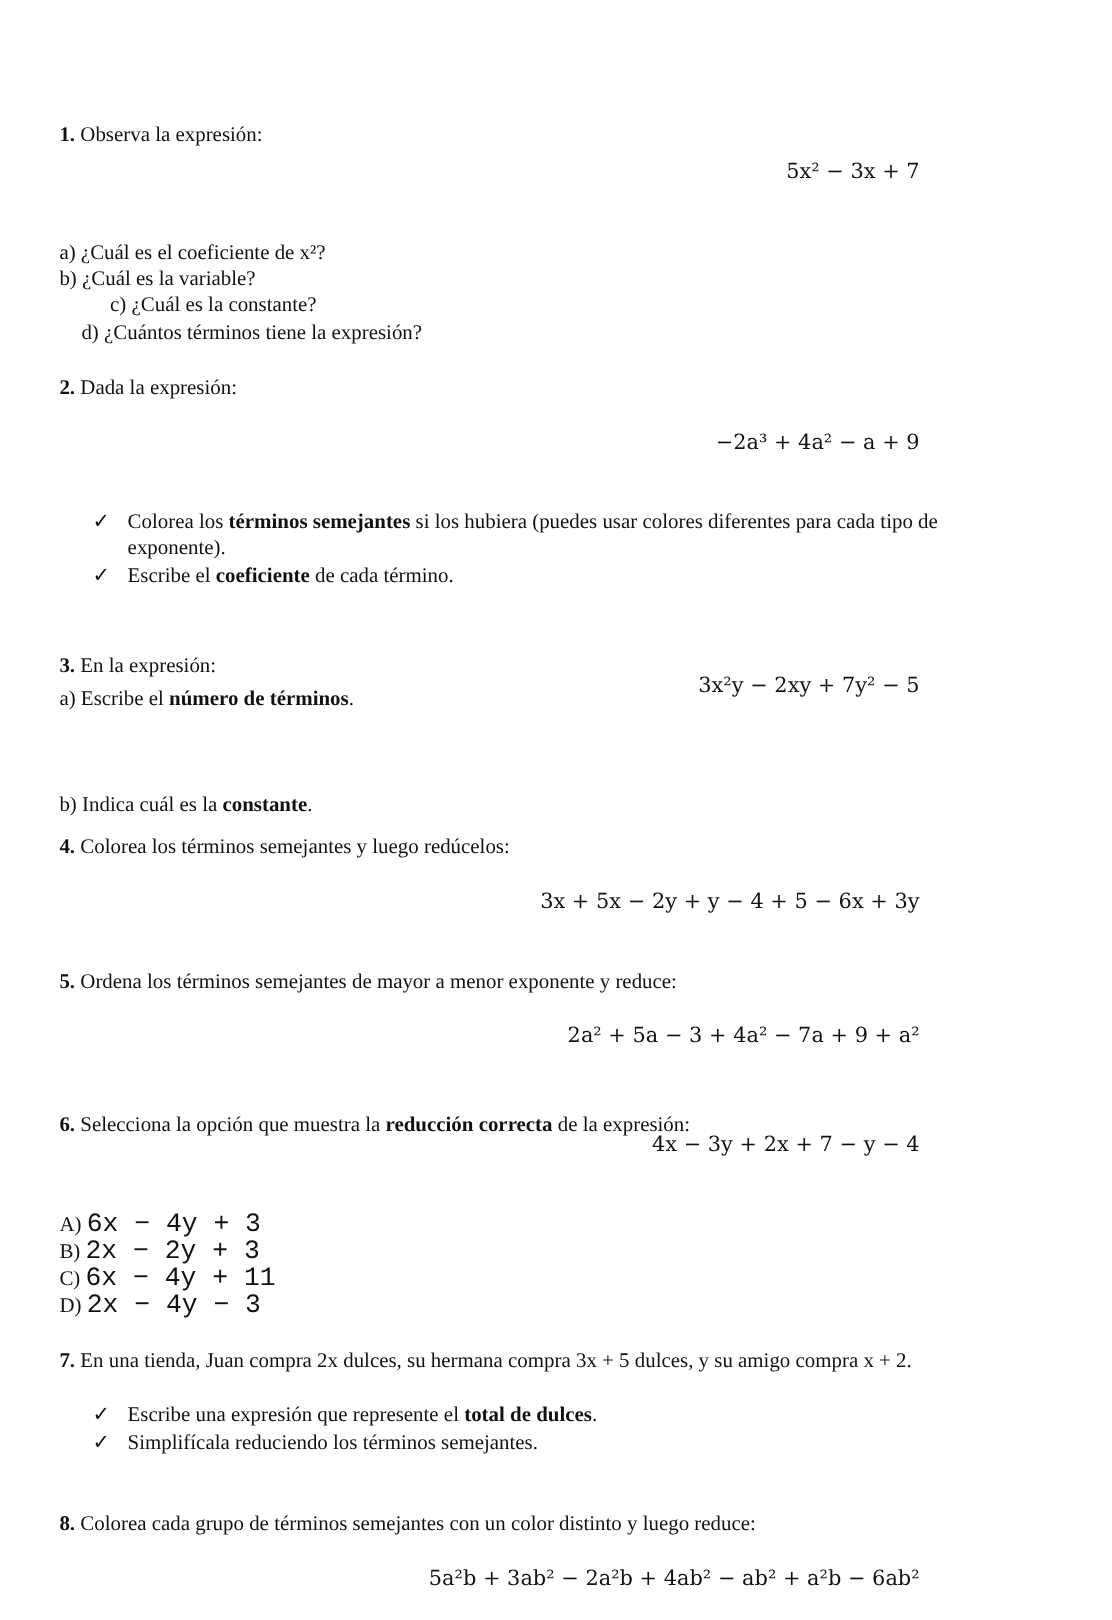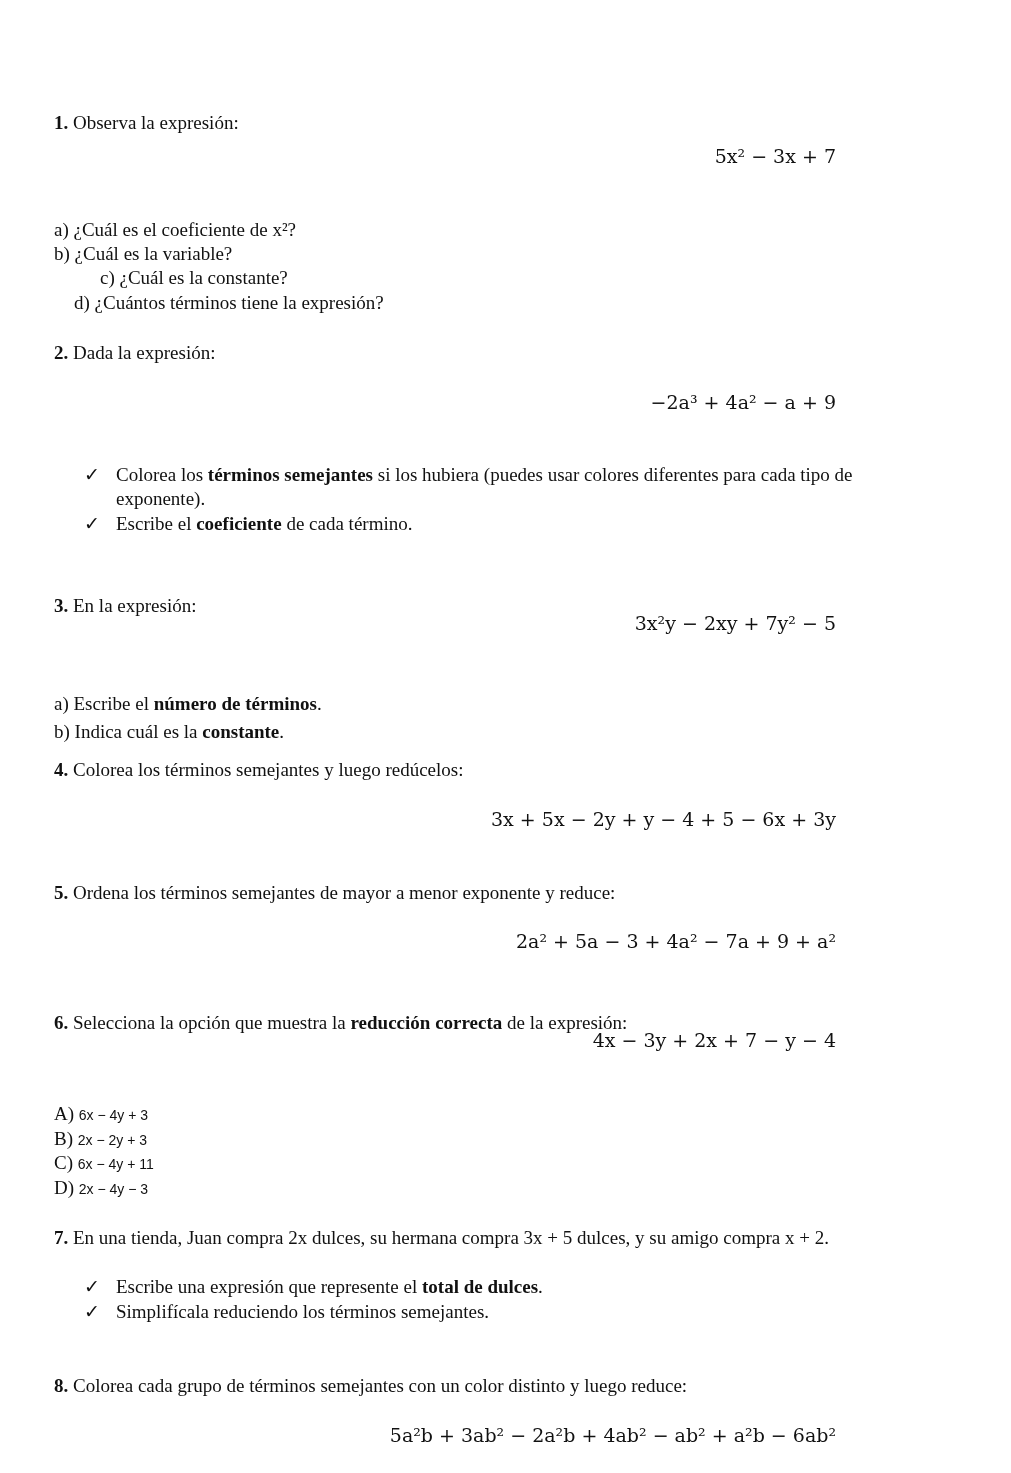--- a/index.html
+++ b/index.html
@@ -9,21 +9,21 @@
   }
   .line { position: absolute; left: 54px; white-space: nowrap; line-height: 24px; }
   .math {
     position: absolute; left: 0; width: 836px; text-align: right;
     font-family: "DejaVu Serif", serif; font-size: 19px; line-height: 26px; white-space: nowrap;
   }
   b { font-weight: bold; }
   .check { position: absolute; left: 84px; line-height: 24px; white-space: nowrap; }
   .check .mark { display: inline-block; width: 32px; }
   .check .txt { display: inline-block; }
-  .optval { font-family: Liberation Sans, sans-serif; font-size: 14px; margin-top: 48px; }
+  .optval { font-family: Liberation Mono, monospace; font-size: 24px; margin-top: 48px; }
 </style>
 </head>
 <body>
 
 <div class="line" style="top:111px;"><b>1.</b><span> Observa la expresión:</span></div>
 <div class="math" style="top:143px;">5x² − 3x + 7</div>
 <div class="line" style="top:218px;">a) ¿Cuál es el coeficiente de x²?</div>
 <div class="line" style="top:242px;">b) ¿Cuál es la variable?</div>
 <div class="line" style="top:266px;margin-left:46px;">c) ¿Cuál es la constante?</div>
 <div class="line" style="top:291px;margin-left:20px;">d) ¿Cuántos términos tiene la expresión?</div>
@@ -33,21 +33,21 @@
 <div class="check" style="top:463px;">
   <span class="mark">✓</span><span class="txt"><span>Colorea los </span><b>términos semejantes</b><span> si los hubiera (puedes usar colores diferentes para cada tipo de</span></span>
 </div>
 <div class="check" style="top:487px;"><span class="mark"></span><span class="txt">exponente).</span></div>
 <div class="check" style="top:512px;">
   <span class="mark">✓</span><span class="txt"><span>Escribe el </span><b>coeficiente</b><span> de cada término.</span></span>
 </div>
 
 <div class="line" style="top:562px;margin-top:32px;"><b>3.</b><span> En la expresión:</span></div>
 <div class="math" style="top:610px;">3x²y − 2xy + 7y² − 5</div>
-<div class="line" style="top:692px;"><span>a) Escribe el </span><b>número de términos</b><span>.</span></div>
+<div class="line" style="top:624px;"><span>a) Escribe el </span><b>número de términos</b><span>.</span></div>
 <div class="line" style="top:720px;"><span>b) Indica cuál es la </span><b>constante</b><span>.</span></div>
 
 <div class="line" style="top:758px;"><b>4.</b><span> Colorea los términos semejantes y luego redúcelos:</span></div>
 <div class="math" style="top:806px;">3x + 5x − 2y + y − 4 + 5 − 6x + 3y</div>
 
 <div class="line" style="top:881px;text-align:center;"><b>5.</b><span> Ordena los términos semejantes de mayor a menor exponente y reduce:</span></div>
 <div class="math" style="top:928px;">2a² + 5a − 3 + 4a² − 7a + 9 + a²</div>
 
 <div class="line" style="top:979px;margin-top:32px;"><b>6.</b><span> Selecciona la opción que muestra la </span><b>reducción correcta</b><span> de la expresión:</span></div>
 <div class="math" style="top:1027px;">4x − 3y + 2x + 7 − y − 4</div>

